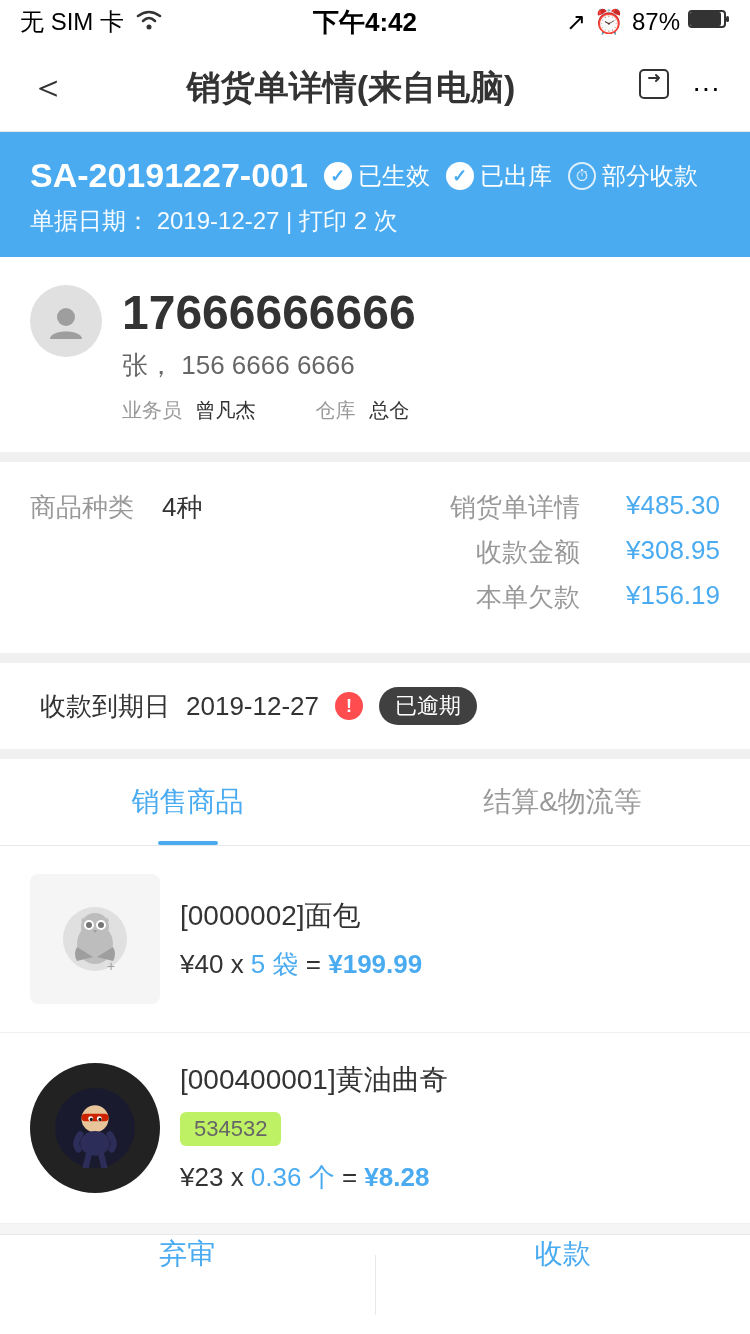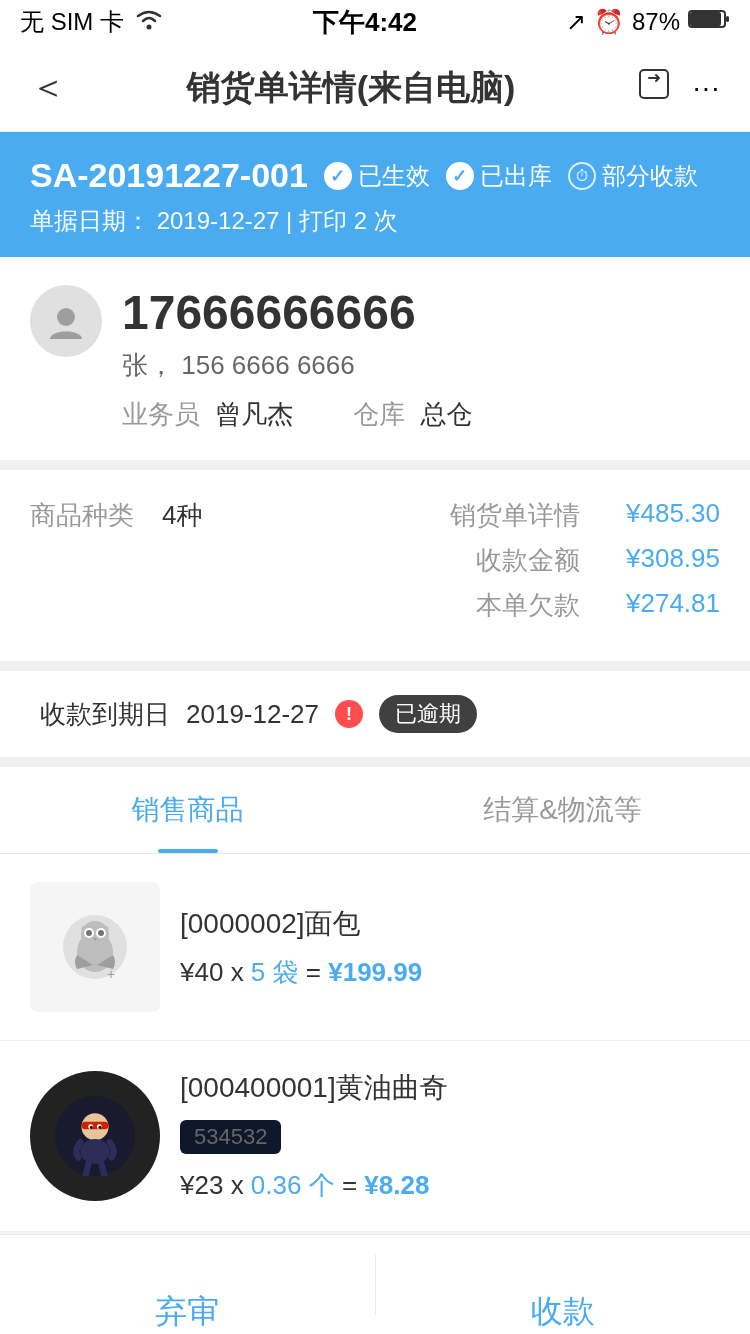--- a/index.html
+++ b/index.html
@@ -135,21 +135,21 @@
       margin-bottom: 8px;
     }
     .customer-phone {
       font-size: 26px;
       color: #666;
       margin-bottom: 14px;
     }
     .customer-meta {
       display: flex;
       gap: 60px;
-      font-size: 26px;
+      font-size: 20px;
       color: #333;
     }
     .meta-label { color: #999; margin-right: 8px; }
 
     
     .summary-section {
       background: #fff;
       padding: 28px 30px;
       border-bottom: 10px solid #f0f0f0;
     }
@@ -255,21 +255,21 @@
     .product-thumb svg { width: 80px; height: 80px; }
     .product-info { flex: 1; }
     .product-name {
       font-size: 28px;
       color: #333;
       font-weight: 500;
       margin-bottom: 12px;
     }
     .product-batch {
       display: inline-block;
-      background: #0f172a;
+      background: #bef264;
       color: #666;
       font-size: 22px;
       padding: 4px 14px;
       border-radius: 6px;
       margin-bottom: 14px;
     }
     .product-price {
       font-size: 26px;
       color: #333;
     }
@@ -283,23 +283,23 @@
       left: 0;
       width: 750px;
       height: 100px;
       background: #fff;
       border-top: 1px solid #e8e8e8;
       display: flex;
     }
     .bottom-btn {
       flex: 1;
       display: flex;
-      align-items: flex-end;
+      align-items: flex-start;
       justify-content: center;
-      font-size: 32px;
+      font-size: 28px;
       cursor: pointer;
     }
     .bottom-btn.cancel { color: #4AABF0; }
     .bottom-btn.confirm { color: #4AABF0; }
     .bottom-divider {
       width: 1px;
       height: 60px;
       background: #e8e8e8;
       align-self: center;
     }
@@ -432,21 +432,21 @@
       <div class="amount-row">
         <span class="amount-label">销货单详情</span>
         <span class="amount-value">¥485.30</span>
       </div>
       <div class="amount-row">
         <span class="amount-label">收款金额</span>
         <span class="amount-value">¥308.95</span>
       </div>
       <div class="amount-row">
         <span class="amount-label">本单欠款</span>
-        <span class="amount-value">¥274.81</span>
+        <span class="amount-value">¥156.19</span>
       </div>
     </div>
   </div>
 </div>
 
 <div class="due-section">
   <span>收款到期日</span>
   <span>2019-12-27</span>
   <span style="width:28px;height:28px;background:#ff4d4f;border-radius:50%;display:inline-flex;align-items:center;justify-content:center;color:#fff;font-size:18px;font-weight:bold;">!</span>
   <span class="overdue-badge">

